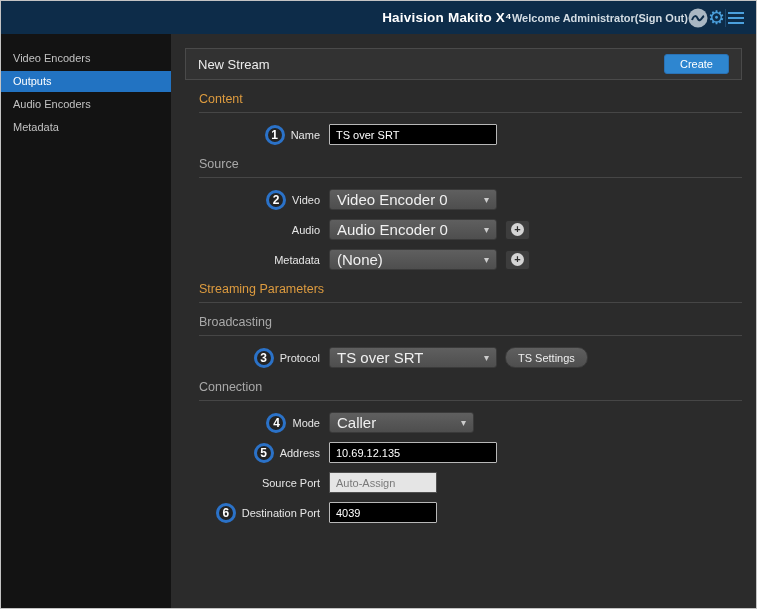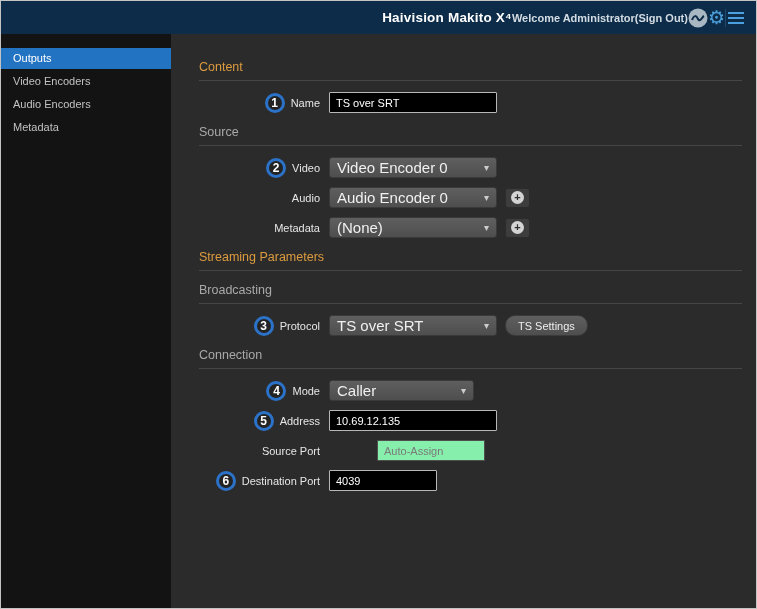--- a/index.html
+++ b/index.html
@@ -64,21 +64,21 @@
     flex:none; width:20px; height:20px; border:3px solid #2b72c8; border-radius:50%;
     display:flex; align-items:center; justify-content:center; color:#ffffff;
     font-size:12px; font-weight:bold; background:rgba(0,0,0,0.18);
   }
 
   
   .tinput {
     height:21px; background:#000000; border:1px solid #b8b8b8; border-radius:1px;
     color:#ffffff; font-size:11px; padding:0 6px; font-family:"Liberation Sans", sans-serif;
   }
-  .tinput.disabled { background:#86efac; border-color:#4f4f4f; color:#7a7a7a;margin-left:48px; }
+  .tinput.disabled { background:#e5e5e5; border-color:#4f4f4f; color:#7a7a7a; }
   .tinput.disabled::placeholder { color:#7a7a7a; opacity:1; }
   .tinput::placeholder { color:#8a8a8a; }
 
   .dropdown {
     height:21px; background:linear-gradient(#5f5f5f,#4e4e4e); border:1px solid #3a3a3a;
     border-radius:3px; display:flex; align-items:center; justify-content:space-between;
     padding:0 7px; cursor:pointer;
   }
   .dd-value { color:#f0f0f0; font-size:15px; white-space:nowrap; overflow:hidden; }
   .dd-caret { color:#cccccc; font-size:10px; margin-left:6px; }
@@ -123,28 +123,32 @@
           <i></i>
           <i></i>
           <i></i>
         </span>
     </div>
   </header>
 
   <div class="app-body">
 
     <nav class="sidebar">
+      <div class="side-item">Video Encoders</div>
       <div class="side-item active">Outputs</div>
-      <div class="side-item">Video Encoders</div>
       <div class="side-item">Audio Encoders</div>
       <div class="side-item">Metadata</div>
     </nav>
 
     <main class="main">
 
+      <div class="panel-header">
+        <h1 class="page-title">New Stream</h1>
+        <button class="btn-create">Create</button>
+      </div>
 
       <h2 class="section-title orange">Content</h2>
 
       <div class="row">
         <div class="labelcol">
           <span class="callout">1</span>
           <span class="flabel">Name</span>
         </div>
         <div class="field">
           <input class="tinput w-lg" value="TS over SRT" style="">

